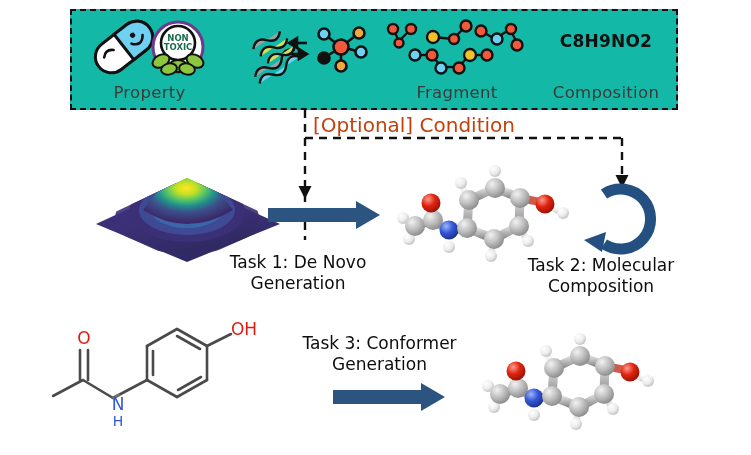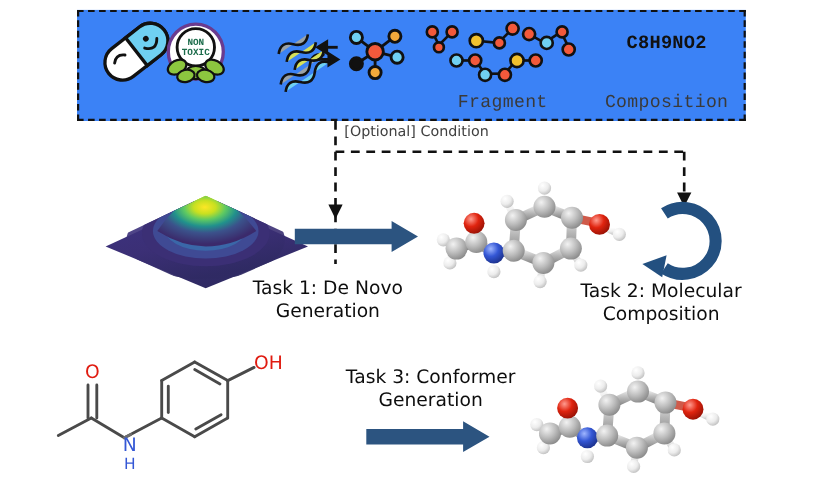--- a/index.html
+++ b/index.html
@@ -1,30 +1,30 @@
 <!DOCTYPE html>
 <html><head>
 <meta charset="utf-8">
 <style>
   html,body{margin:0;padding:0;background:#ffffff;}
   body{width:751px;height:455px;position:relative;overflow:hidden;
        font-family:"DejaVu Sans","Liberation Sans",sans-serif;color:#111;}
   .abs{position:absolute;}
   
   #condition-box{left:70px;top:9px;width:608px;height:101px;
-      border:2.5px dashed #111;box-sizing:border-box;background:#3b82f6;font-family:Liberation Mono, monospace;}
+      border:2.5px dashed #111;box-sizing:border-box;background:#14b8a6;}
   .cond-cell{position:absolute;top:0;height:100%;}
   .cell-label{position:absolute;bottom:6px;left:0;width:100%;text-align:center;
       font-size:16.5px;color:#3a3a3a;letter-spacing:.3px;}
   .cell-art{position:absolute;top:6px;left:0;width:100%;height:62px;}
   .formula{position:absolute;top:20px;left:0;width:100%;text-align:center;
       font-size:17px;font-weight:bold;letter-spacing:.2px;color:#111;}
   
   .task{position:absolute;text-align:center;font-size:17px;line-height:1.22;color:#0d0d0d;}
-  .optcond{position:absolute;font-size:13px;color:#404040;}
+  .optcond{position:absolute;font-size:20px;color:#c2410c;}
   svg{display:block;overflow:visible;}
 </style>
 </head>
 <body>
 
 <div class="abs" style="left:0;top:100px;width:751px;height:100px;">
   <svg width="751" height="100" viewBox="0 0 751 100">
     <g stroke="#111" stroke-width="2.4" fill="none" stroke-dasharray="8,6">
       <path d="M305,10 L305,140"></path>
       <path d="M305,38 L622,38"></path>
@@ -61,20 +61,21 @@
           <g fill="#8cc63f" stroke="#111" stroke-width="2">
             <ellipse cx="13" cy="40" rx="9" ry="6" transform="rotate(-28 13 40)"></ellipse>
             <ellipse cx="30" cy="45" rx="9" ry="6"></ellipse>
             <ellipse cx="47" cy="40" rx="9" ry="6" transform="rotate(28 47 40)"></ellipse>
             <ellipse cx="21" cy="48" rx="8" ry="5.5" transform="rotate(-12 21 48)"></ellipse>
             <ellipse cx="39" cy="48" rx="8" ry="5.5" transform="rotate(12 39 48)"></ellipse>
           </g>
         </g>
       </svg>
     </div>
+    <div class="cell-label">Property</div>
   </div>
 
   <div class="cond-cell" style="left:155px;width:150px;">
     <div class="cell-art">
       <svg viewBox="0 0 150 62" width="150" height="62">
 
         <g stroke="#111" stroke-width="2.4" stroke-linejoin="round">
           <g transform="rotate(-34 48 32)">
             <path d="M16,44 q8,-9 16,0 q8,9 16,0 q8,-9 16,0" fill="#9aa3a8"></path>
             <path d="M16,52 q8,-9 16,0 q8,9 16,0 q8,-9 16,0" fill="#6fd0f2"></path>
@@ -339,21 +340,21 @@
     <g stroke="#6d6d6d" stroke-width="2.6" stroke-linecap="round">
       <line x1="78" y1="80" x2="84" y2="77"></line>
     </g>
     <text x="49" y="26" font-size="17" fill="#e01b10" text-anchor="middle" font-family="'DejaVu Sans',sans-serif">O</text>
     <text x="209" y="17" font-size="17" fill="#e01b10" text-anchor="middle" font-family="'DejaVu Sans',sans-serif">OH</text>
     <text x="83" y="92" font-size="17" fill="#3457d5" text-anchor="middle" font-family="'DejaVu Sans',sans-serif">N</text>
     <text x="83" y="108" font-size="14" fill="#3457d5" text-anchor="middle" font-family="'DejaVu Sans',sans-serif">H</text>
   </svg>
 </div>
 
-<div class="task" style="left:294px;top:333px;width:195px;">
+<div class="task" style="left:282px;top:333px;width:195px;">
   <div>Task 3: Conformer</div>
   <div>Generation</div>
 </div>
 
 <div class="abs" style="left:333px;top:382px;width:120px;height:30px;">
   <svg viewBox="0 0 120 30" width="120" height="30">
     <path d="M0,8 h88 v-7 l24,14 l-24,14 v-7 H0 z" fill="#2c5480"></path>
   </svg>
 </div>
 

